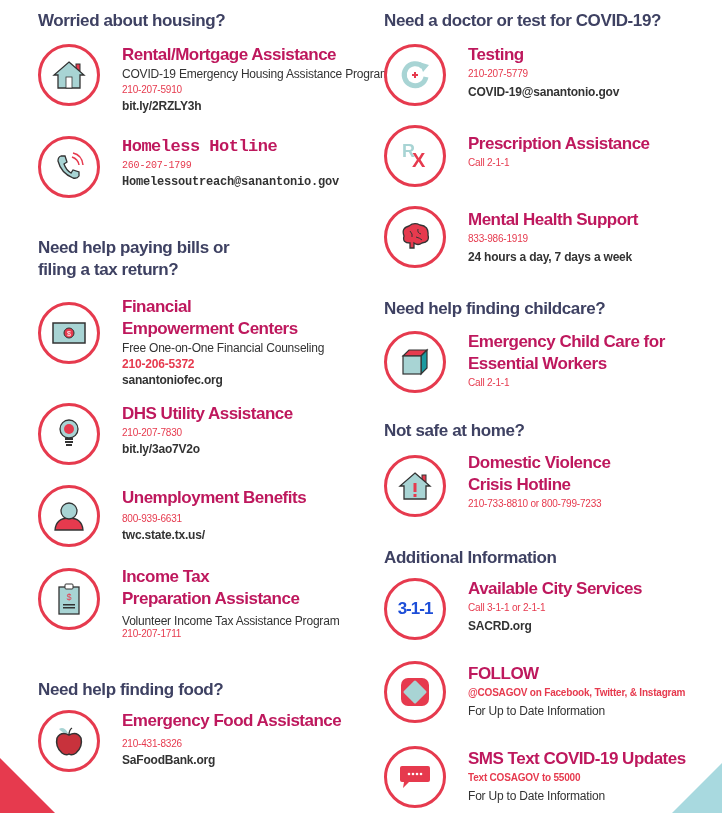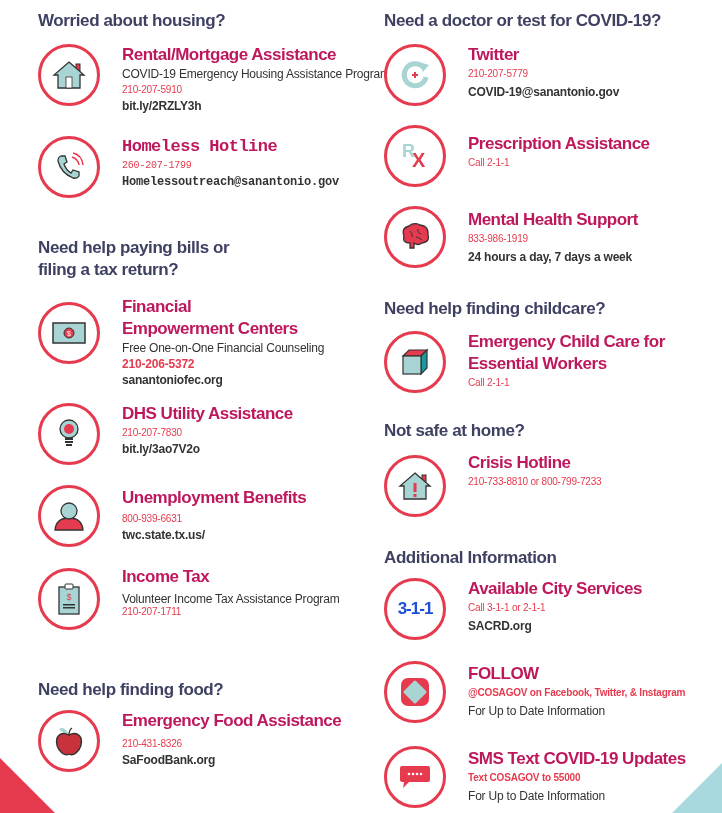--- a/index.html
+++ b/index.html
@@ -118,20 +118,21 @@
       <svg width="24" height="32" viewBox="0 0 24 32">
           <rect x="2" y="4" width="20" height="27" fill="#a8d4d4" stroke="#333" stroke-width="1.3"></rect>
           <rect x="8" y="1" width="8" height="5" rx="1" fill="#fff" stroke="#333" stroke-width="1"></rect>
           <text x="12" y="17" font-size="9" fill="#e63a4e" text-anchor="middle" font-family="Liberation Sans, sans-serif">$</text>
           <rect x="6" y="21" width="12" height="1.5" fill="#333"></rect>
           <rect x="6" y="24" width="12" height="1.5" fill="#333"></rect>
         </svg>
     </div>
     <div class="txt" style="top:0;">
       <div class="title">Income Tax</div>
+      <div class="title">Preparation Assistance</div>
       <div class="dark" style="margin-top:4px; line-height:14px;">Volunteer Income Tax Assistance Program</div>
       <div class="red" style="line-height:12px;">210-207-1711</div>
     </div>
   </div>
 
   <div class="section-title" style="top:679px;">Need help finding food?</div>
 
   <div class="item" style="top:710px;">
     <div class="ring">
       <svg width="30" height="32" viewBox="0 0 30 32">
@@ -155,21 +156,21 @@
   <div class="item" style="top:44px;">
     <div class="ring">
       <svg width="32" height="32" viewBox="0 0 32 32">
           <path d="M24 8 A11 11 0 1 0 27 18" fill="none" stroke="#a8d4d4" stroke-width="5"></path>
           <polygon points="20,3 30,6 24,13" fill="#a8d4d4"></polygon>
           <rect x="13" y="15" width="6" height="2" fill="#e63a4e"></rect>
           <rect x="15" y="13" width="2" height="6" fill="#e63a4e"></rect>
         </svg>
     </div>
     <div class="txt" style="top:0;">
-      <div class="title">Twitter</div>
+      <div class="title">Testing</div>
       <div class="red">210-207-5779</div>
       <div class="dark bold" style="margin-top:2px;">COVID-19@sanantonio.gov</div>
     </div>
   </div>
 
   <div class="item" style="top:125px;">
     <div class="ring">
       <div style="position:relative;width:30px;height:30px;font-weight:bold;font-family:'Liberation Sans',sans-serif;">
         <span style="position:absolute;left:2px;top:0;color:#a8d4d4;font-size:18px;">R</span>
         <span style="position:absolute;left:12px;top:8px;color:#e63a4e;font-size:20px;">X</span>
@@ -217,20 +218,21 @@
   <div class="item" style="top:455px;">
     <div class="ring">
       <svg width="34" height="30" viewBox="0 0 34 30">
           <rect x="24" y="4" width="4" height="7" fill="#e63a4e" stroke="#333" stroke-width="1"></rect>
           <polygon points="17,2 32,15 28,15 28,28 6,28 6,15 2,15" fill="#a8d4d4" stroke="#333" stroke-width="1.3"></polygon>
           <rect x="15.5" y="12" width="3" height="9" fill="#e63a4e"></rect>
           <rect x="15.5" y="23" width="3" height="3" fill="#e63a4e"></rect>
         </svg>
     </div>
     <div class="txt" style="top:-3px;">
+      <div class="title">Domestic Violence</div>
       <div class="title">Crisis Hotline</div>
       <div class="red">210-733-8810  or 800-799-7233</div>
     </div>
   </div>
 
   <div class="section-title" style="top:547px;">Additional Information</div>
 
   <div class="item" style="top:578px;">
     <div class="ring">
       <span class="big311">3-1-1</span>

